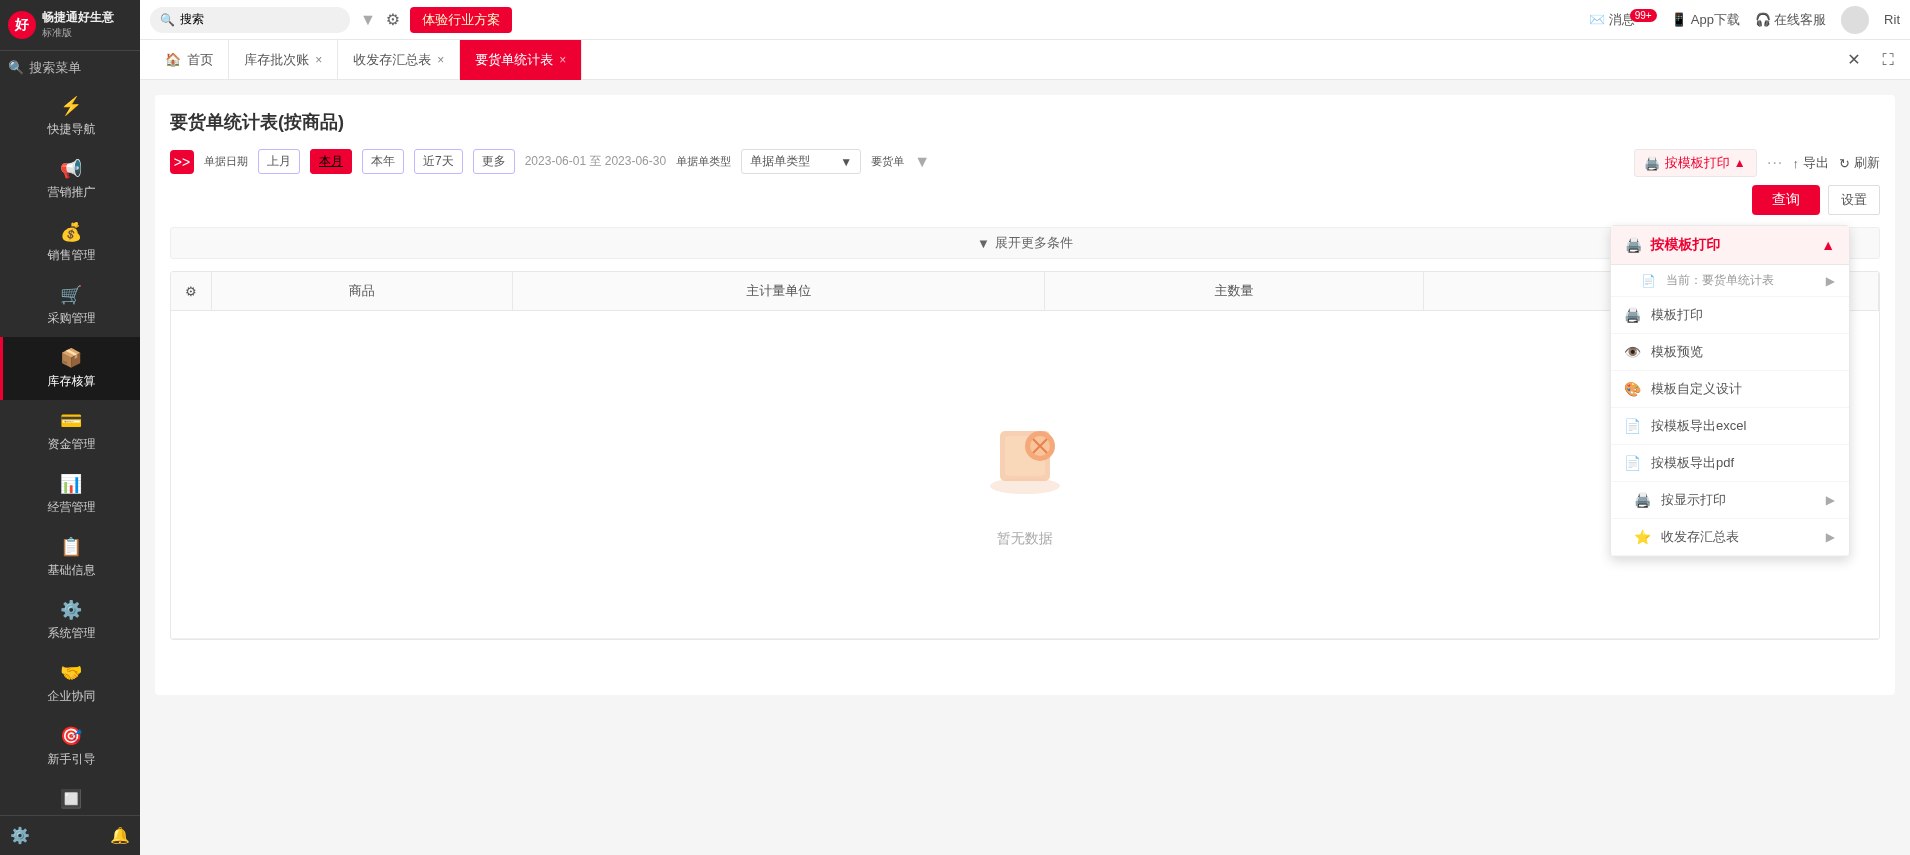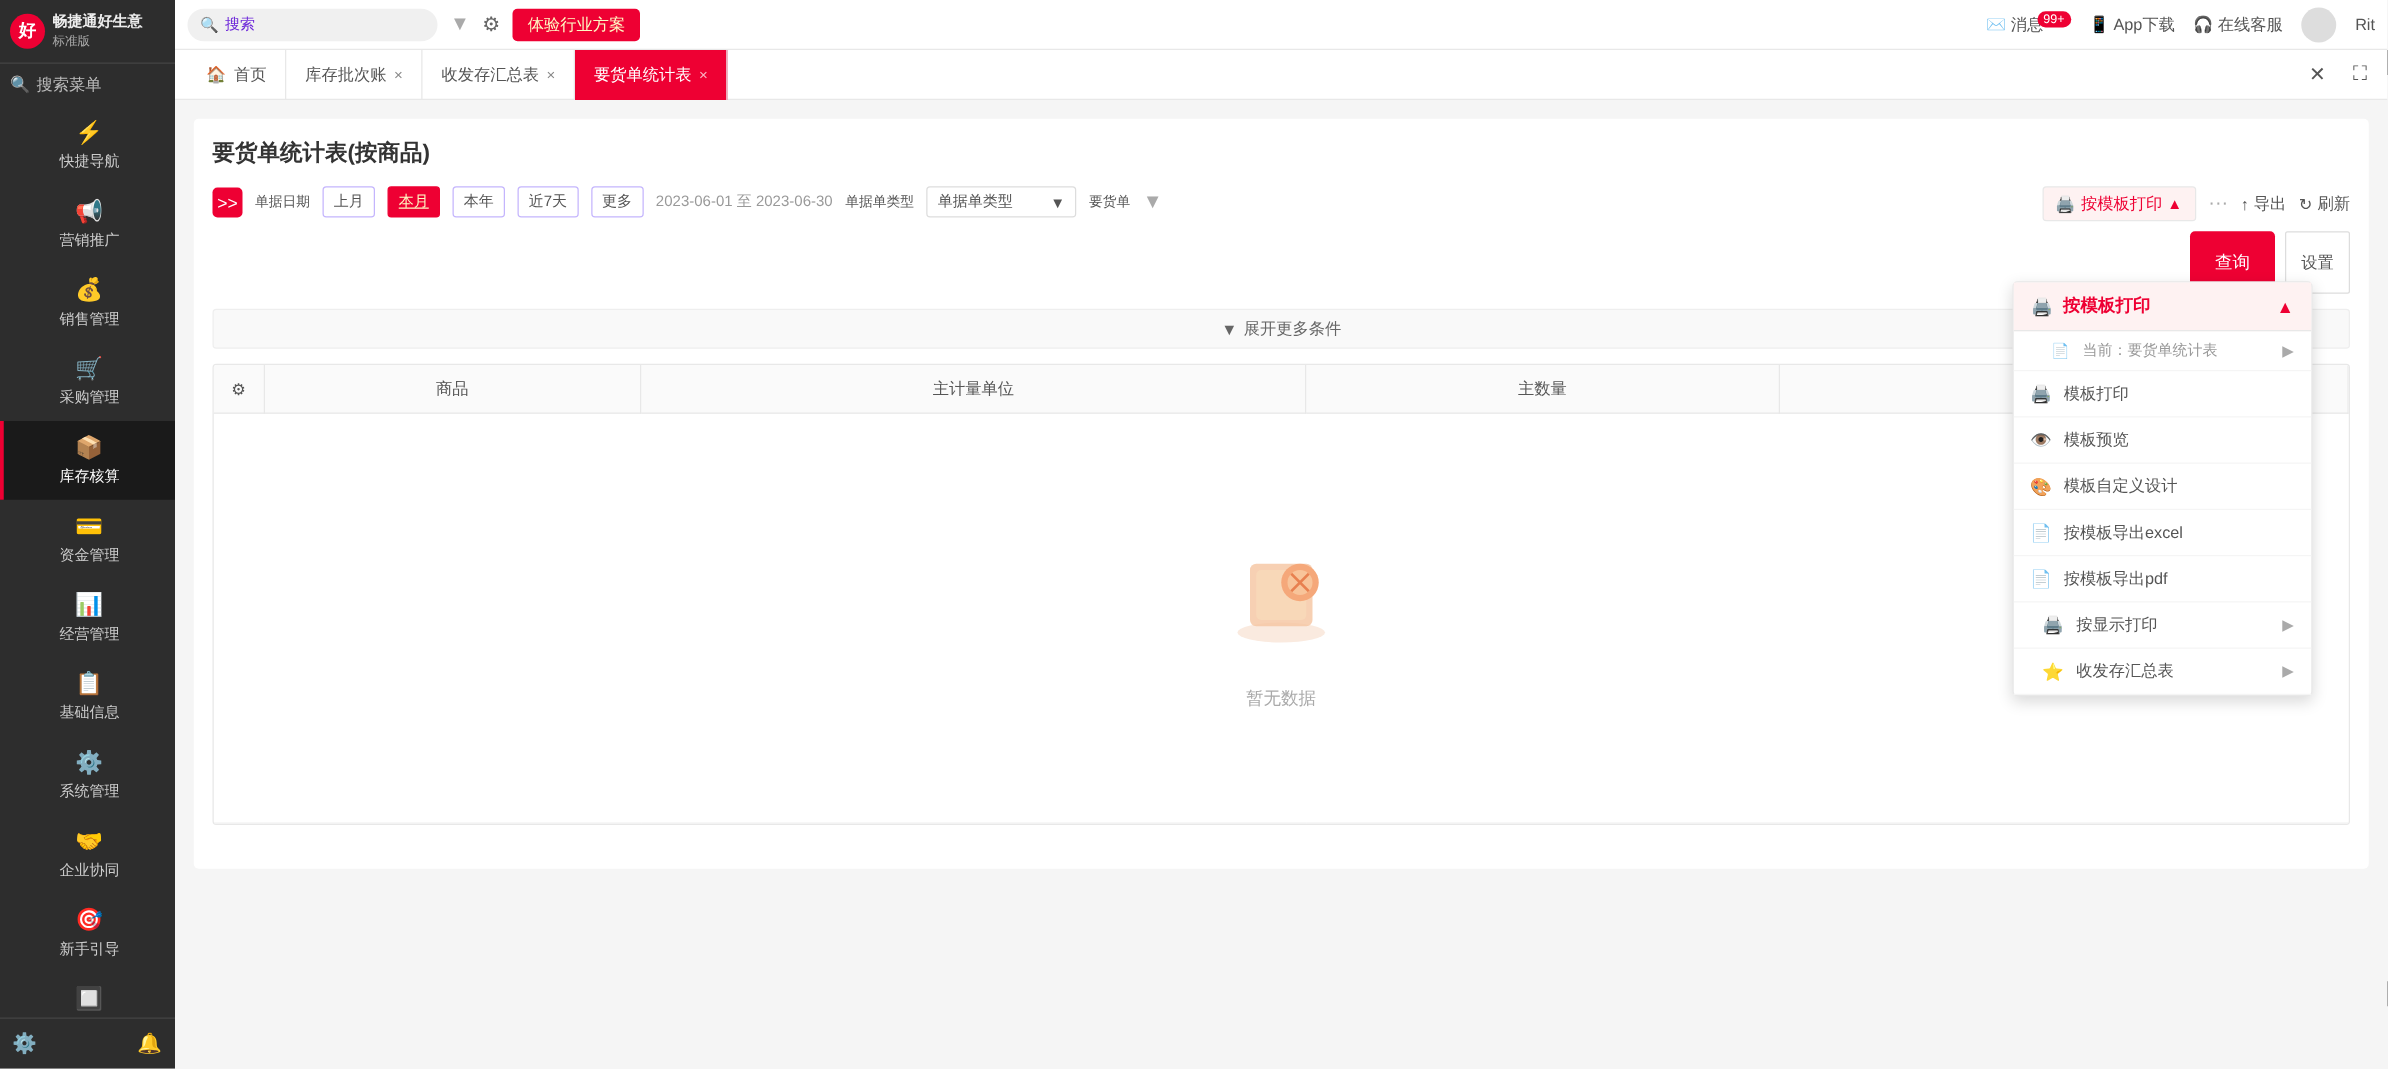--- a/index.html
+++ b/index.html
@@ -254,21 +254,21 @@
       padding: 3px 8px;
       border: 1px solid #c4b5fd;
       border-radius: 3px;
       cursor: pointer;
       font-size: 12px;
       color: #555;
       background: white;
     }
     .date-btn.active {
       background: #e03;
-      color: #fef9c3;
+      color: #000000;
       border-color: #e03;
       text-decoration: underline;
     }
     .date-range {
       font-size: 12px;
       color: #999;
     }
     .filter-label {
       font-size: 11px;
       color: #555;
@@ -293,21 +293,21 @@
       border-radius: 4px;
       padding: 5px 20px;
       font-size: 14px;
       cursor: pointer;
     }
     .btn-settings {
       border: 1px solid #ddd;
       background: white;
       color: #555;
       border-radius: 2px;
-      padding: 15px 12px;
+      padding: 5px 12px;
       font-size: 13px;
       cursor: pointer;
     }
 
     
     .expand-more {
       display: flex;
       align-items: center;
       justify-content: center;
       gap: 5px;
@@ -512,21 +512,21 @@
     <span style="cursor:pointer;font-size:16px;color:#aaa;">⚙️</span>
     <span style="cursor:pointer;font-size:16px;color:#aaa;">🔔</span>
   </div>
 </div>
 
 <div class="main">
 
   <div class="top-bar">
     <div class="top-bar-search">
       <span>🔍</span>
-      <span style="font-size:12px;color:#6d28d9;">搜索</span>
+      <span style="font-size:12px;color:#000000;">搜索</span>
     </div>
     <span style="color:#aaa;cursor:pointer;">▼</span>
     <span style="cursor:pointer;font-size:16px;color:#666;">⚙</span>
     <button class="btn-experience">体验行业方案</button>
     <div class="top-bar-right">
       <div class="top-bar-icon">
         <span>✉️</span>
         <span>消息</span>
         <span class="badge">99+</span>
       </div>

